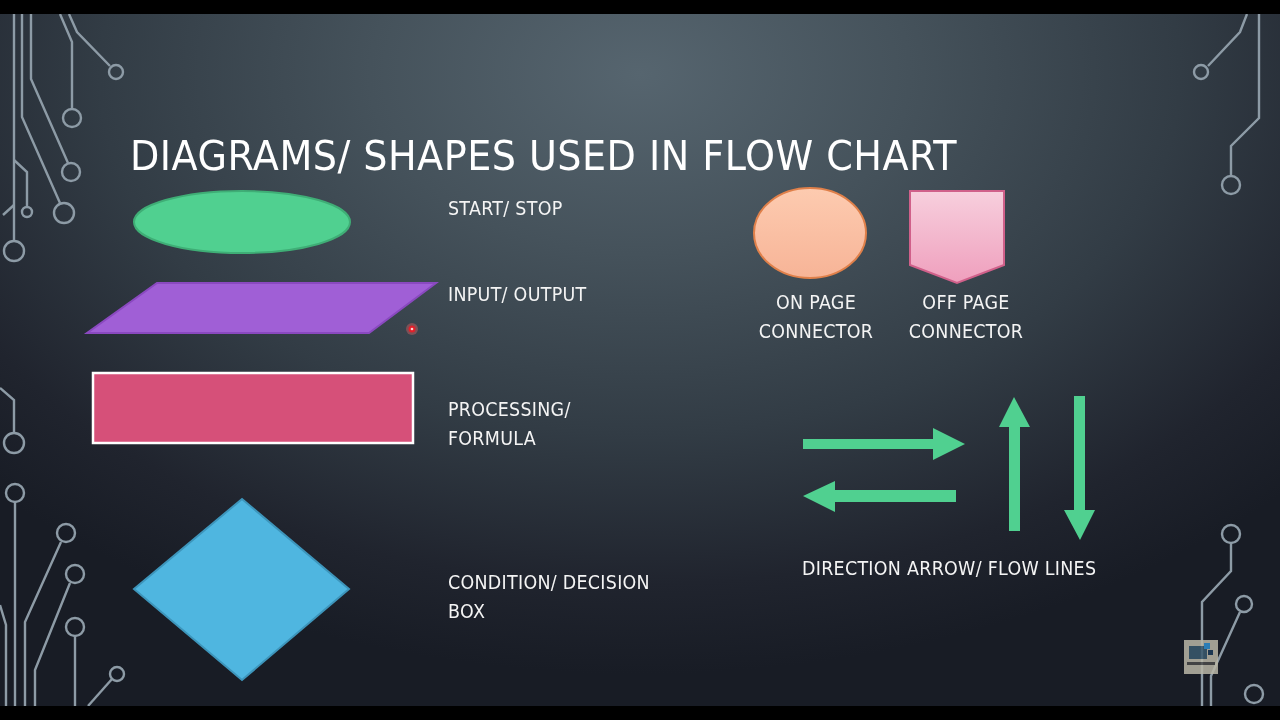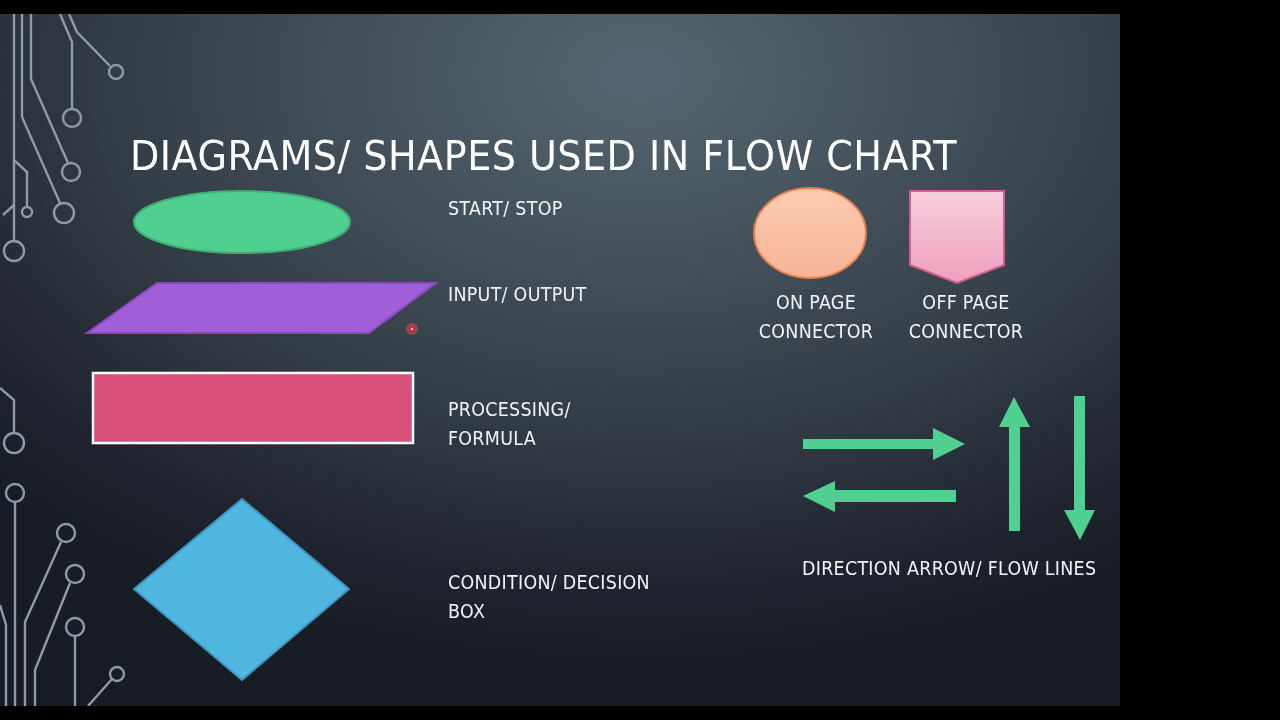--- a/index.html
+++ b/index.html
@@ -2,21 +2,21 @@
 <html><head>
   <meta charset="utf-8">
   <style>
     html, body { margin: 0; padding: 0; }
     body {
       width: 1280px; height: 720px; overflow: hidden; background: #000;
       font-family: "DejaVu Sans", "Liberation Sans", sans-serif;
       position: relative;
     }
     .slide {
-      position: absolute; left: 0; top: 14px; width: 1120px; height: 692px;
+      position: absolute; left: 0; top: 14px; width: 1280px; height: 692px;
       background: radial-gradient(ellipse 900px 600px at 640px 60px, #56656f 0%, #45525b 30%, #323c45 60%, #20242e 85%, #181c25 100%);
       overflow: hidden;
     }
     .circuit { position: absolute; left: 0; top: 0; width: 1280px; height: 692px; }
     .title {
       position: absolute; left: 130px; top: 118px;
       font-size: 41px; color: #ffffff; letter-spacing: 0.5px;
       font-family: "DejaVu Sans", sans-serif; font-weight: normal;
       white-space: nowrap; transform: scaleX(0.93); transform-origin: left center;
     }

